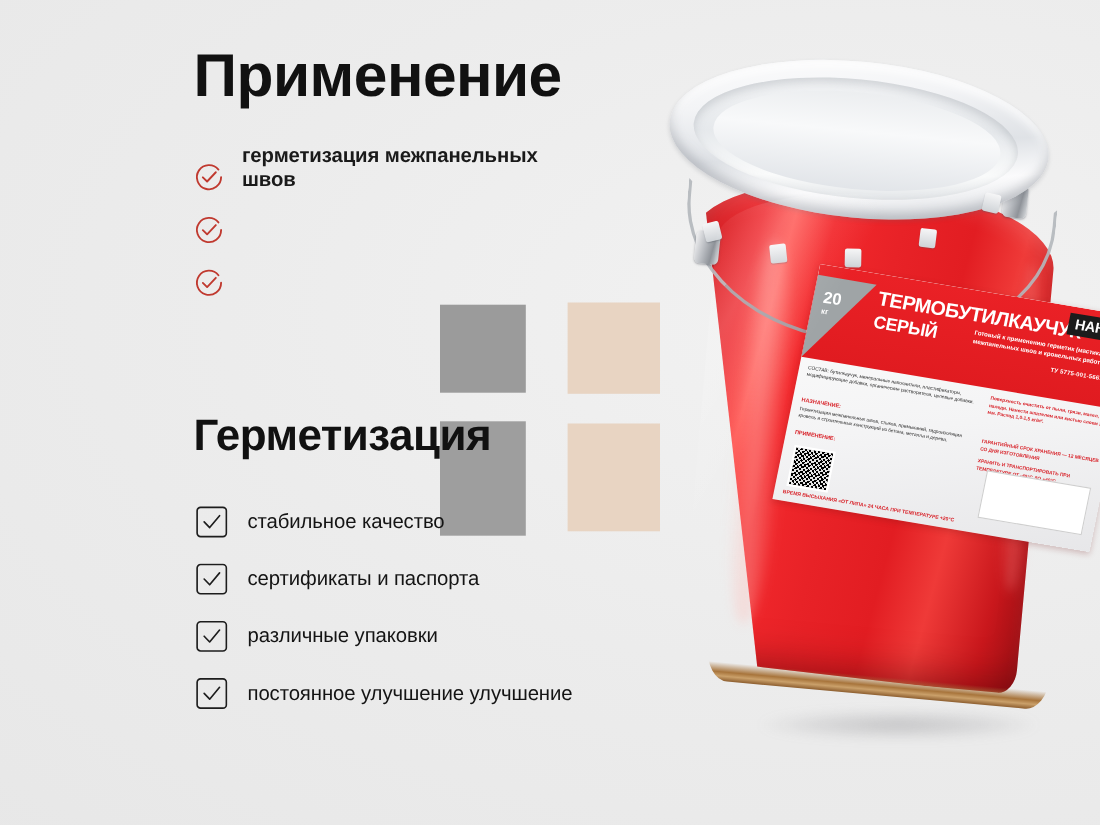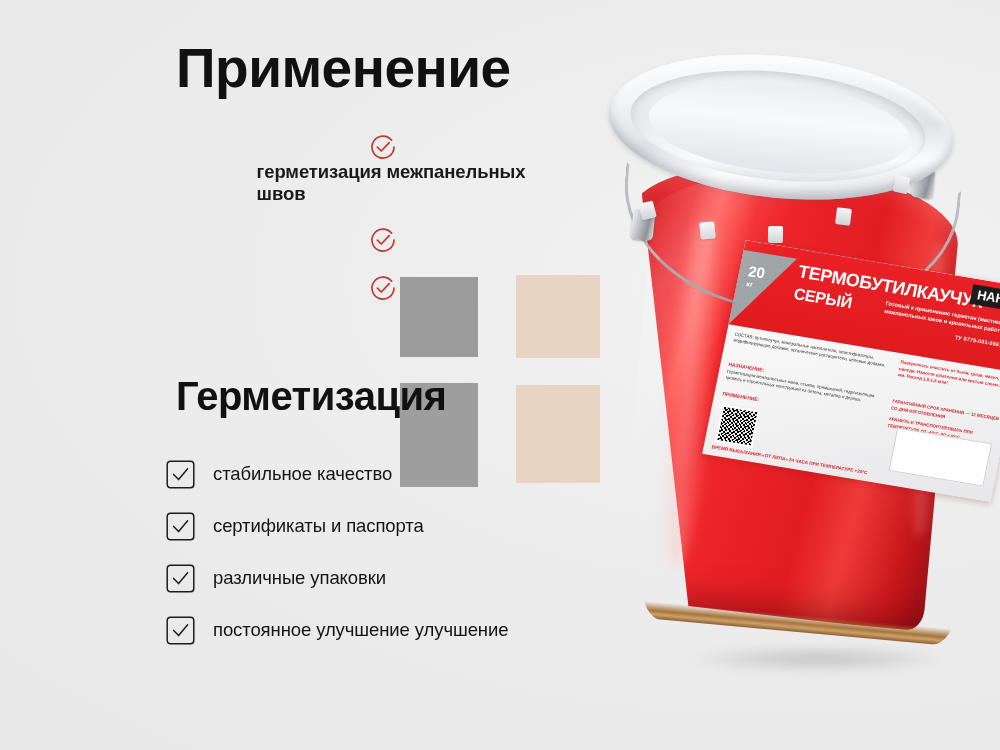--- a/index.html
+++ b/index.html
@@ -45,44 +45,43 @@
 
   
   #application-list {
     position: absolute;
     left: 176px;
     top: 130px;
     width: 430px;
   }
   .app-row {
     display: flex;
-    align-items: center;
+    align-items: flex-end;
     margin-bottom: 17px;
-    flex-direction: column;
   }
   .app-row .icon-wrap {
     flex: 0 0 28px;
     width: 28px;
     height: 28px;
     margin-right: 16px;
     margin-top: 3px;
   }
   .app-row .row-text {
     font-size: 18.5px;
     font-weight: 700;
     color: #1a1a1a;
     line-height: 1.21;
     letter-spacing: -0.1px;
     white-space: pre-line;
   }
 
   
   #benefits-list {
     position: absolute;
-    left: 166px;
+    left: 178px;
     top: 448px;
     width: 470px;
   }
   .ben-row {
     display: flex;
     align-items: center;
     height: 52px;
   }
   .ben-row .icon-wrap {
     flex: 0 0 29px;

